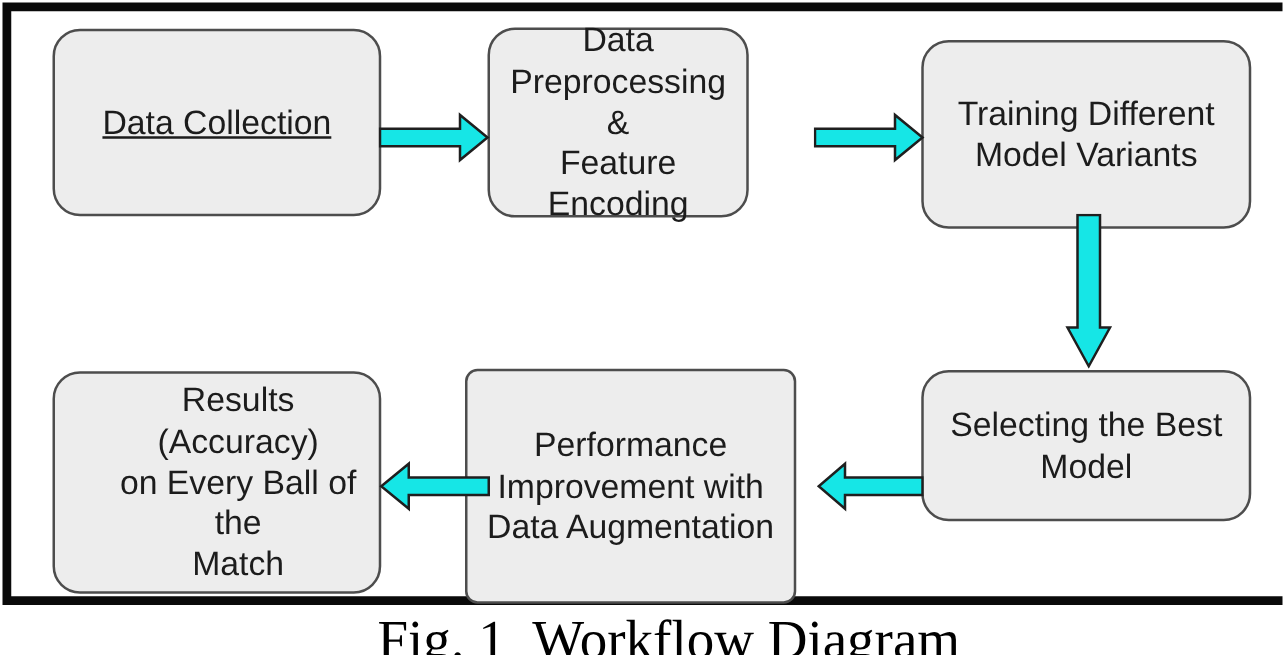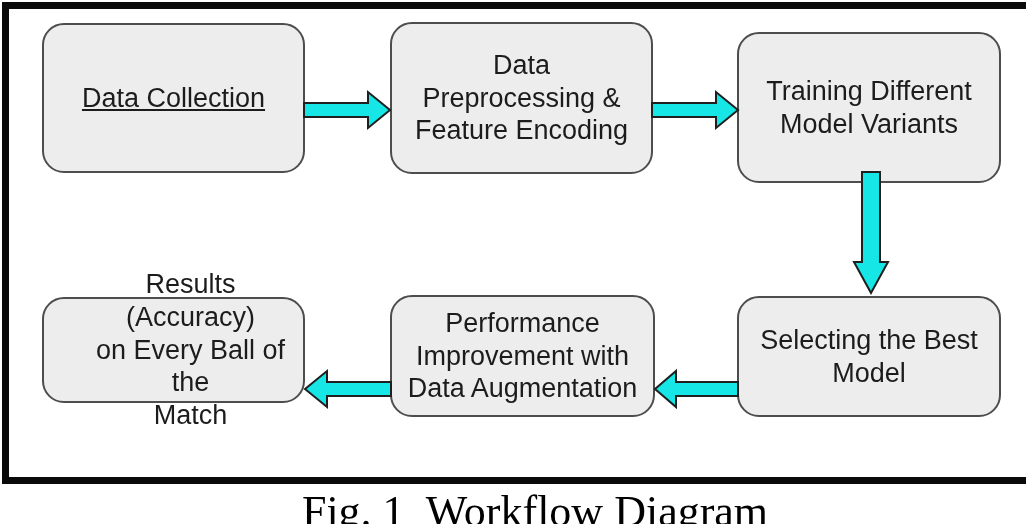--- a/index.html
+++ b/index.html
@@ -33,24 +33,24 @@
     border: 2px solid var(--box-border);
     border-radius: 22px;
     display: flex; align-items: center; justify-content: center;
     text-align: center;
     font-size: 27px; line-height: 1.22;
     color: var(--text);
     white-space: pre-line;
     padding: 4px 10px;
   }
   .n1 { left: 42px;  top: 23px;  width: 263px; height: 150px; text-decoration: underline; }
-  .n2 { left: 390px; top: 22px;  width: 263px; height: 152px; }
+  .n2 { left: 390px; top: 22px;  width: 209px; height: 152px; }
   .n3 { left: 737px; top: 32px;  width: 264px; height: 151px; }
-  .n4 { left: 42px;  top: 297px; width: 263px; height: 106px; padding-left: 44px; }
-  .n5 { left: 390px; top: 295px; width: 265px; height: 122px; }
+  .n4 { left: 42px;  top: 297px; width: 263px; height: 178px; padding-left: 44px; }
+  .n5 { left: 372px; top: 295px; width: 265px; height: 188px; border-radius: 10px; }
   .n6 { left: 737px; top: 296px; width: 264px; height: 121px; }
   .arrow { position: absolute; }
   .a1 { left: 303px; top: 88px;  }
   .a2 { left: 651px; top: 88px;  }
   .a3 { left: 852px; top: 171px; }
   .a4 { left: 653px; top: 367px; }
   .a5 { left: 303px; top: 367px; }
   .arrow polygon {
     fill: var(--arrow-fill);
     stroke: var(--arrow-stroke);

